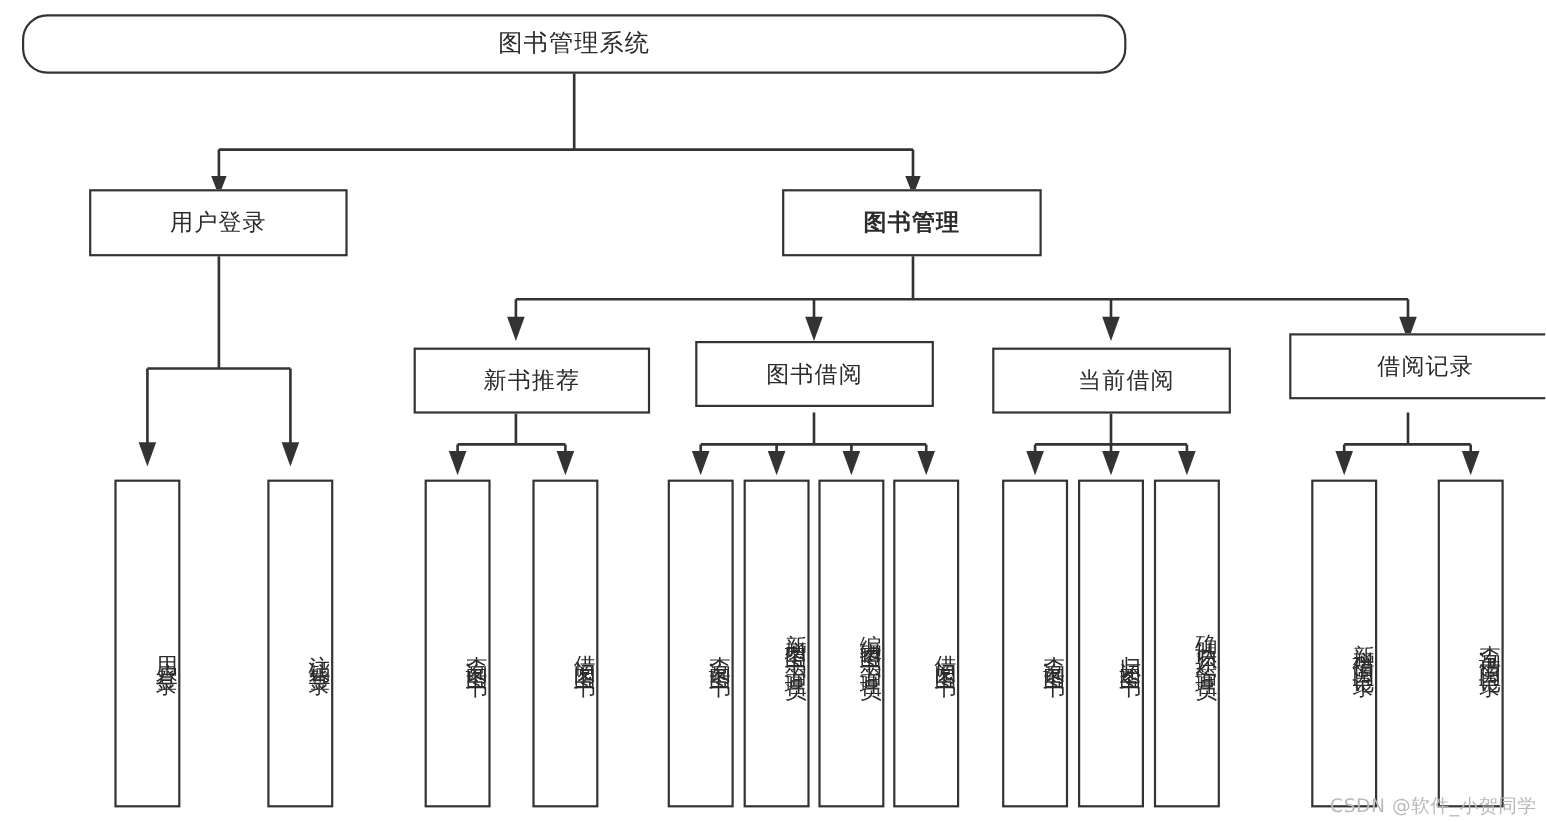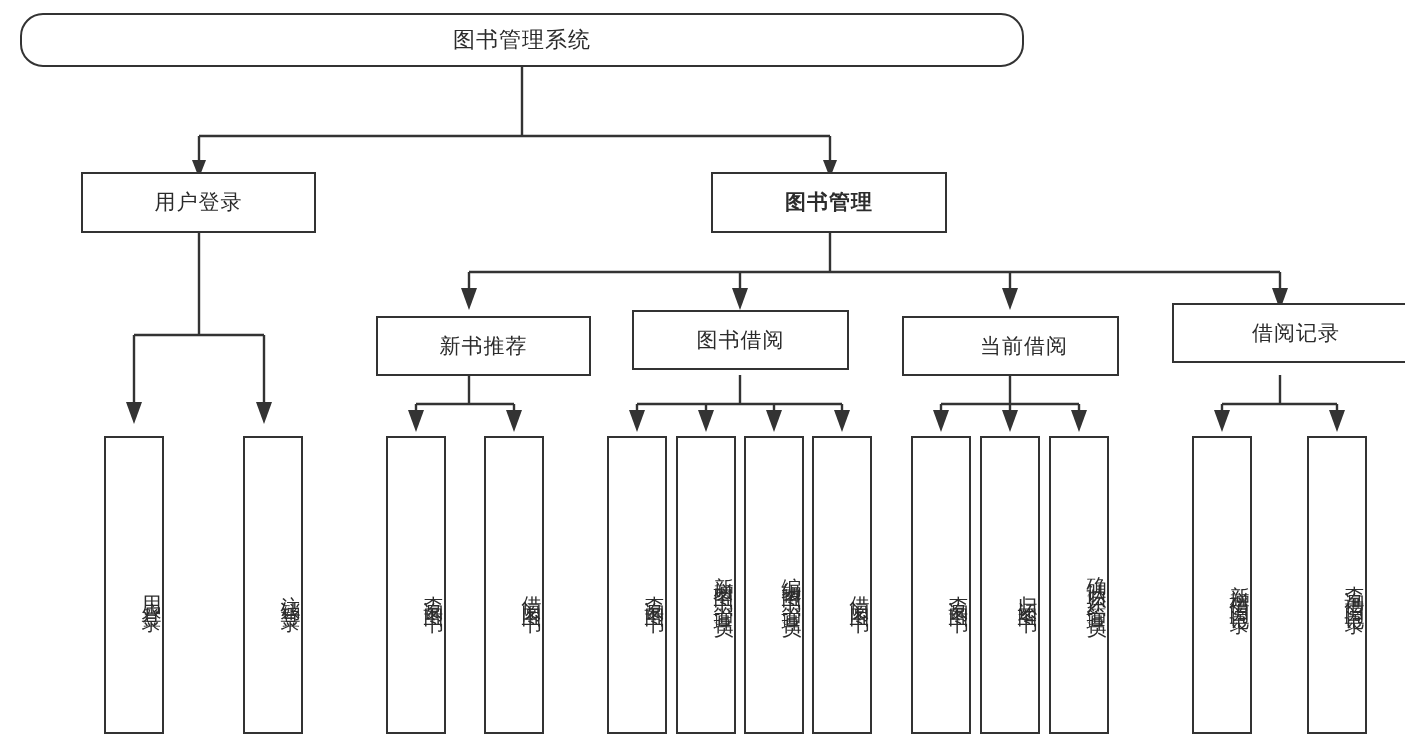--- a/index.html
+++ b/index.html
@@ -139,14 +139,15 @@
   <div class="node leaf tall" style="left:744px; top:436px; width:60px; height:298px;">编辑图书（管理员）</div>
   <div class="node leaf" style="left:812px; top:436px; width:60px; height:298px;">借阅图书</div>
 
   <div class="node leaf" style="left:911px; top:436px; width:60px; height:298px;">查询图书</div>
   <div class="node leaf" style="left:980px; top:436px; width:60px; height:298px;">归还图书</div>
   <div class="node leaf tall" style="left:1049px; top:436px; width:60px; height:298px;">确认归还（管理员）</div>
 
   <div class="node leaf tall" style="left:1192px; top:436px; width:60px; height:298px;">新增借阅记录</div>
   <div class="node leaf tall" style="left:1307px; top:436px; width:60px; height:298px;">查询借阅记录</div>
 
+  <div id="watermark">CSDN @软件_小贺同学</div>
 
 </div>
 
 </body></html>

